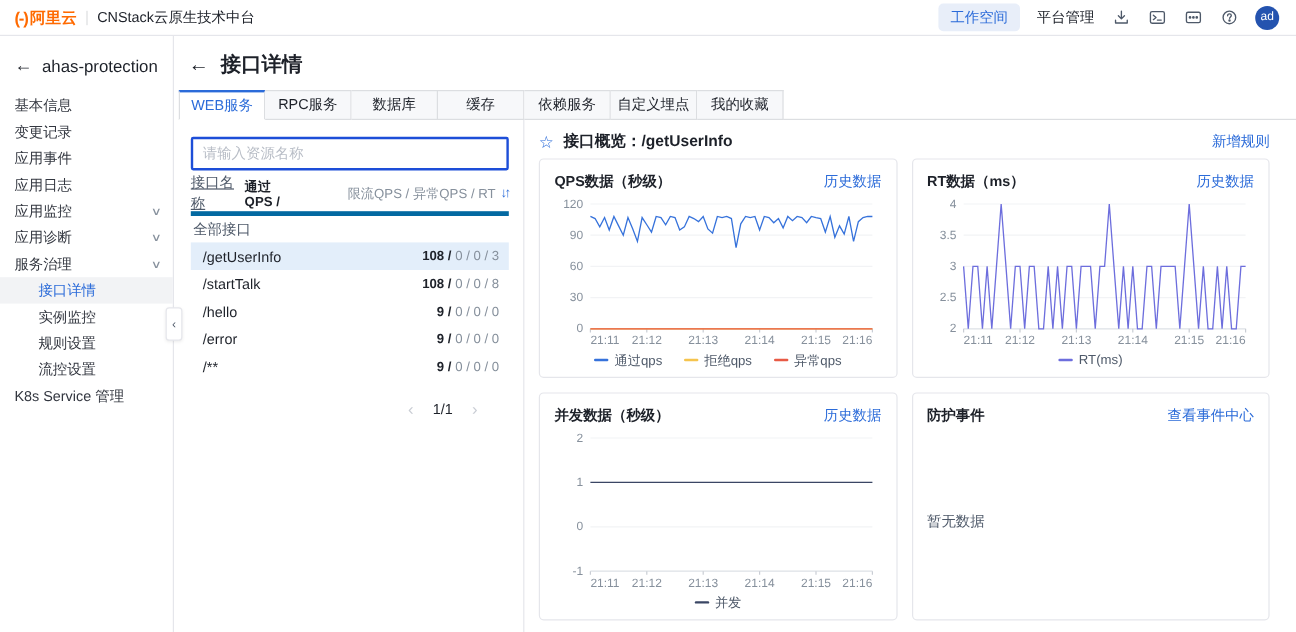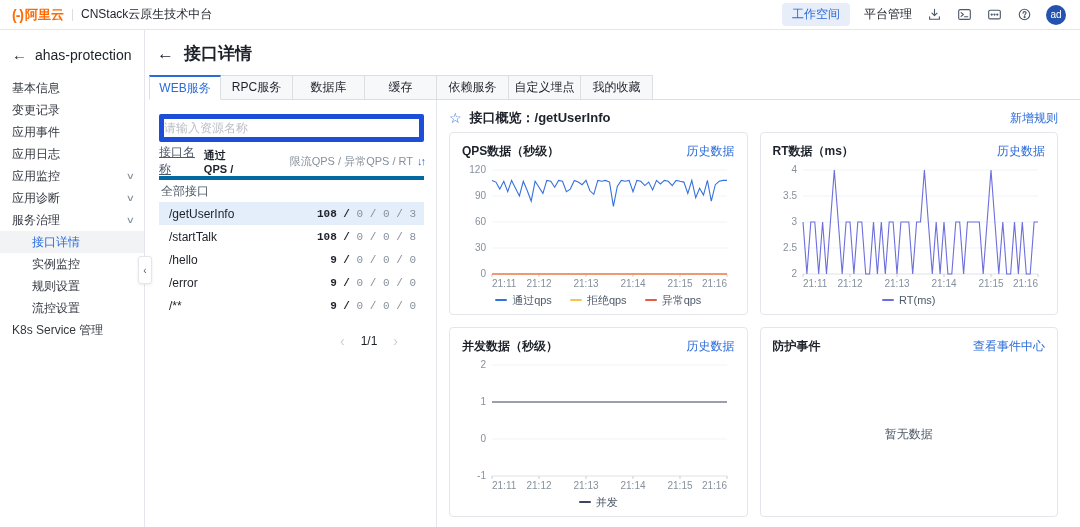--- a/index.html
+++ b/index.html
@@ -41,32 +41,32 @@
   .page-head h1 { font-size:17px; font-weight:bold; }
   .tabbar { display:flex; border-bottom:1px solid #dcdee1; height:25px; }
   .tab { width:72px; height:25px; display:flex; align-items:center; justify-content:center; font-size:12px; color:#1d2129; background:#f7f8fa; border:1px solid #dcdee1; border-left:none; border-top:1px solid #dcdee1; cursor:pointer; }
   .tab:first-child { border-left:1px solid #dcdee1; }
   .tab.active { background:#fff; color:#2b6bd9; border-top:2px solid #2b6bd9; border-bottom:1px solid #fff; margin-bottom:-1px; }
 
   .content { flex:1; display:flex; min-height:0; }
 
   
   .list-panel { width:288px; flex:0 0 288px; border-right:1px solid #e5e6eb; padding:14px 12px 0 10px; }
-  .search-input { width:100%; height:28px; border:5px solid #1d4ed8; border-radius:2px; font-size:12px; padding:0 0; color:#1d2129; outline:none; font-family:inherit; }
+  .search-input { width:100%; height:28px; border:2px solid #1d4ed8; border-radius:2px; font-size:12px; padding:0 8px; color:#1d2129; outline:none; font-family:inherit; }
   .search-input::placeholder { color:#b9bec7; }
   .list-header { display:flex; align-items:center; justify-content:space-between; height:30px; margin-top:4px; font-size:12px; }
   .lh-name { color:#4e5969;text-decoration:underline; }
   .lh-sort { display:flex; align-items:center; font-size:11px; cursor:pointer; }
   .lh-sort b { color:#1d2129; }
   .lh-sort .dim { color:#86909c; white-space:pre;margin-left:47px; }
   .sort-ic { color:#2b6bd9; font-size:11px; letter-spacing:-2px; margin-left:4px; }
   .group-row { border-top:4px solid #0369a1; height:26px; display:flex; align-items:center; font-size:12px; color:#4e5969; padding-left:2px; cursor:pointer; }
   .iface-row { height:23px; display:flex; align-items:center; justify-content:space-between; font-size:12px; padding:0 8px 0 10px; cursor:pointer; }
   .iface-row.selected { background:#e3eefa; }
-  .iface-row .vals { font-size:11px;font-family:Liberation Mono, monospace; }
+  .iface-row .vals { font-size:11px; }
   .iface-row .vals b { color:#1d2129; }
   .iface-row .vals .dim { color:#86909c; white-space:pre; }
   .pager { display:flex; align-items:center; justify-content:flex-end; gap:16px; margin-top:16px; padding-right:26px; font-size:12px; }
   .pg-prev,.pg-next { color:#c9cdd4; font-size:14px; cursor:pointer; }
   .pg-info { color:#1d2129; }
 
   
   .charts-panel { flex:1; padding:8px 22px 10px 12px; min-width:0; display:flex; flex-direction:column; }
   .ov-head { display:flex; align-items:center; gap:8px; height:30px; margin-bottom:4px; }
   .star { color:#2b6bd9; font-size:14px; cursor:pointer; }
@@ -74,21 +74,21 @@
   .link { color:#2b6bd9; font-size:12px; cursor:pointer; text-decoration:none; }
   .ov-head .link { margin-left:auto; }
   .grid { display:grid; grid-template-columns:1fr 1fr; grid-template-rows:183px 190px; gap:12px; }
   .card { border:1px solid #e5e6eb; border-radius:4px; background:#fff; padding:10px 12px 4px; display:flex; flex-direction:column; min-width:0; }
   .card-head { display:flex; align-items:center; justify-content:space-between; margin-bottom:2px; }
   .card-title { font-size:12px; font-weight:bold; color:#1d2129; }
   .chart-box { flex:1; min-height:0; }
   .legend { height:20px; display:flex; align-items:center; justify-content:center; gap:18px; }
   .legend .li { display:flex; align-items:center; gap:5px; font-size:11px; color:#4e5969; }
   .legend .dash { width:12px; height:2px; border-radius:1px; display:inline-block; }
-  .empty-body { flex:1; display:flex; align-items:center; justify-content:center; font-size:12px; color:#4e5969; }
+  .empty-body { flex:1; display:flex; align-items:center; justify-content:flex-start; font-size:12px; color:#4e5969; }
 </style>
 </head>
 <body>
 
 <div class="app">
 
   <header class="topbar">
     <div class="tb-left">
       <span class="logo">
         <span class="logo-mark">(-)</span>

